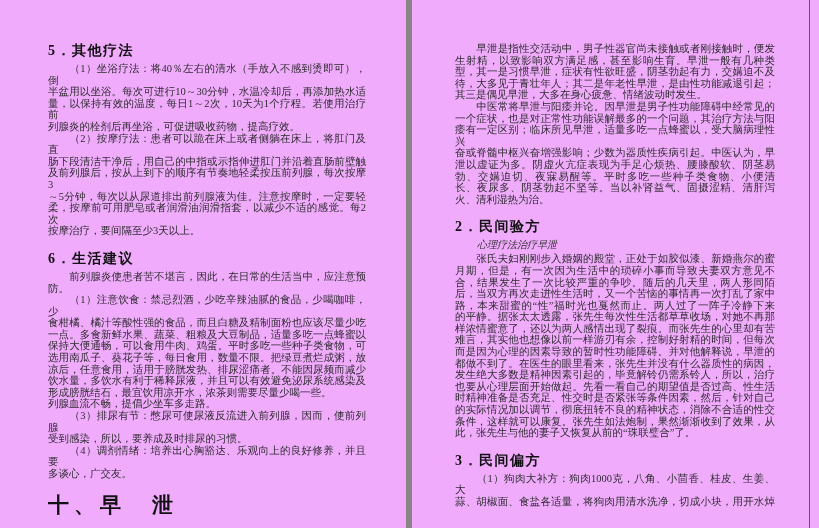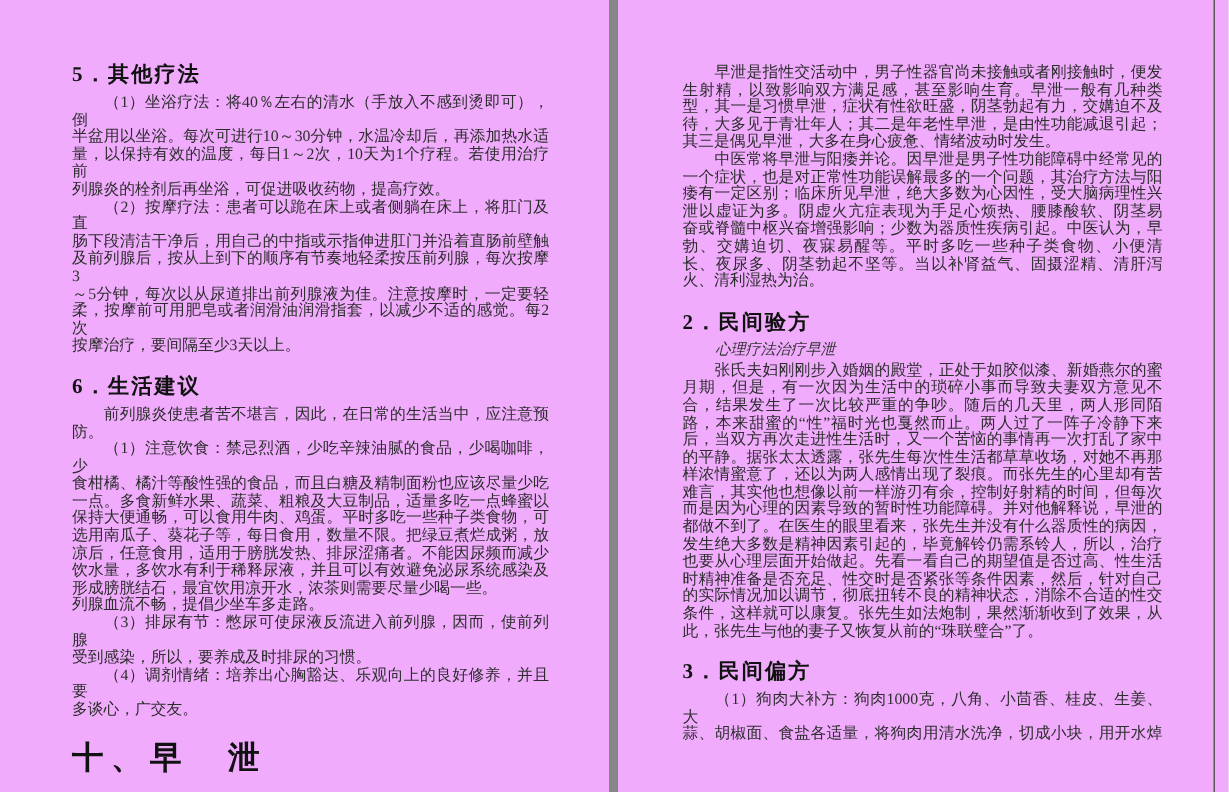--- a/index.html
+++ b/index.html
@@ -134,35 +134,35 @@
         <div class="para">
           <div class="line">　　早泄是指性交活动中，男子性器官尚未接触或者刚接触时，便发</div>
           <div class="line">生射精，以致影响双方满足感，甚至影响生育。早泄一般有几种类</div>
           <div class="line">型，其一是习惯早泄，症状有性欲旺盛，阴茎勃起有力，交媾迫不及</div>
           <div class="line">待，大多见于青壮年人；其二是年老性早泄，是由性功能减退引起；</div>
           <div class="line end">其三是偶见早泄，大多在身心疲惫、情绪波动时发生。</div>
         </div>
         <div class="para">
           <div class="line">　　中医常将早泄与阳痿并论。因早泄是男子性功能障碍中经常见的</div>
           <div class="line">一个症状，也是对正常性功能误解最多的一个问题，其治疗方法与阳</div>
-          <div class="line">痿有一定区别；临床所见早泄，绝大多数为心因性，受大脑病理性兴</div>
+          <div class="line">痿有一定区别；临床所见早泄，适量多吃一点蜂蜜以，受大脑病理性兴</div>
+          <div class="line">奋或脊髓中枢兴奋增强影响；少数为器质性疾病引起。中医认为，早</div>
           <div class="line">泄以虚证为多。阴虚火亢症表现为手足心烦热、腰膝酸软、阴茎易</div>
-          <div class="line">奋或脊髓中枢兴奋增强影响；少数为器质性疾病引起。中医认为，早</div>
           <div class="line">勃、交媾迫切、夜寐易醒等。平时多吃一些种子类食物、小便清</div>
           <div class="line">长、夜尿多、阴茎勃起不坚等。当以补肾益气、固摄涩精、清肝泻</div>
           <div class="line end">火、清利湿热为治。</div>
         </div>
         <div class="h2">2．民间验方</div>
         <div class="caption">心理疗法治疗早泄</div>
         <div class="para">
           <div class="line">　　张氏夫妇刚刚步入婚姻的殿堂，正处于如胶似漆、新婚燕尔的蜜</div>
           <div class="line">月期，但是，有一次因为生活中的琐碎小事而导致夫妻双方意见不</div>
           <div class="line">合，结果发生了一次比较严重的争吵。随后的几天里，两人形同陌</div>
+          <div class="line">后，当双方再次走进性生活时，又一个苦恼的事情再一次打乱了家中</div>
           <div class="line">路，本来甜蜜的“性”福时光也戛然而止。两人过了一阵子冷静下来</div>
-          <div class="line">后，当双方再次走进性生活时，又一个苦恼的事情再一次打乱了家中</div>
           <div class="line">的平静。据张太太透露，张先生每次性生活都草草收场，对她不再那</div>
           <div class="line">样浓情蜜意了，还以为两人感情出现了裂痕。而张先生的心里却有苦</div>
           <div class="line">难言，其实他也想像以前一样游刃有余，控制好射精的时间，但每次</div>
           <div class="line">而是因为心理的因素导致的暂时性功能障碍。并对他解释说，早泄的</div>
           <div class="line">都做不到了。在医生的眼里看来，张先生并没有什么器质性的病因，</div>
           <div class="line">发生绝大多数是精神因素引起的，毕竟解铃仍需系铃人，所以，治疗</div>
           <div class="line">也要从心理层面开始做起。先看一看自己的期望值是否过高、性生活</div>
           <div class="line">时精神准备是否充足、性交时是否紧张等条件因素，然后，针对自己</div>
           <div class="line">的实际情况加以调节，彻底扭转不良的精神状态，消除不合适的性交</div>
           <div class="line">条件，这样就可以康复。张先生如法炮制，果然渐渐收到了效果，从</div>

